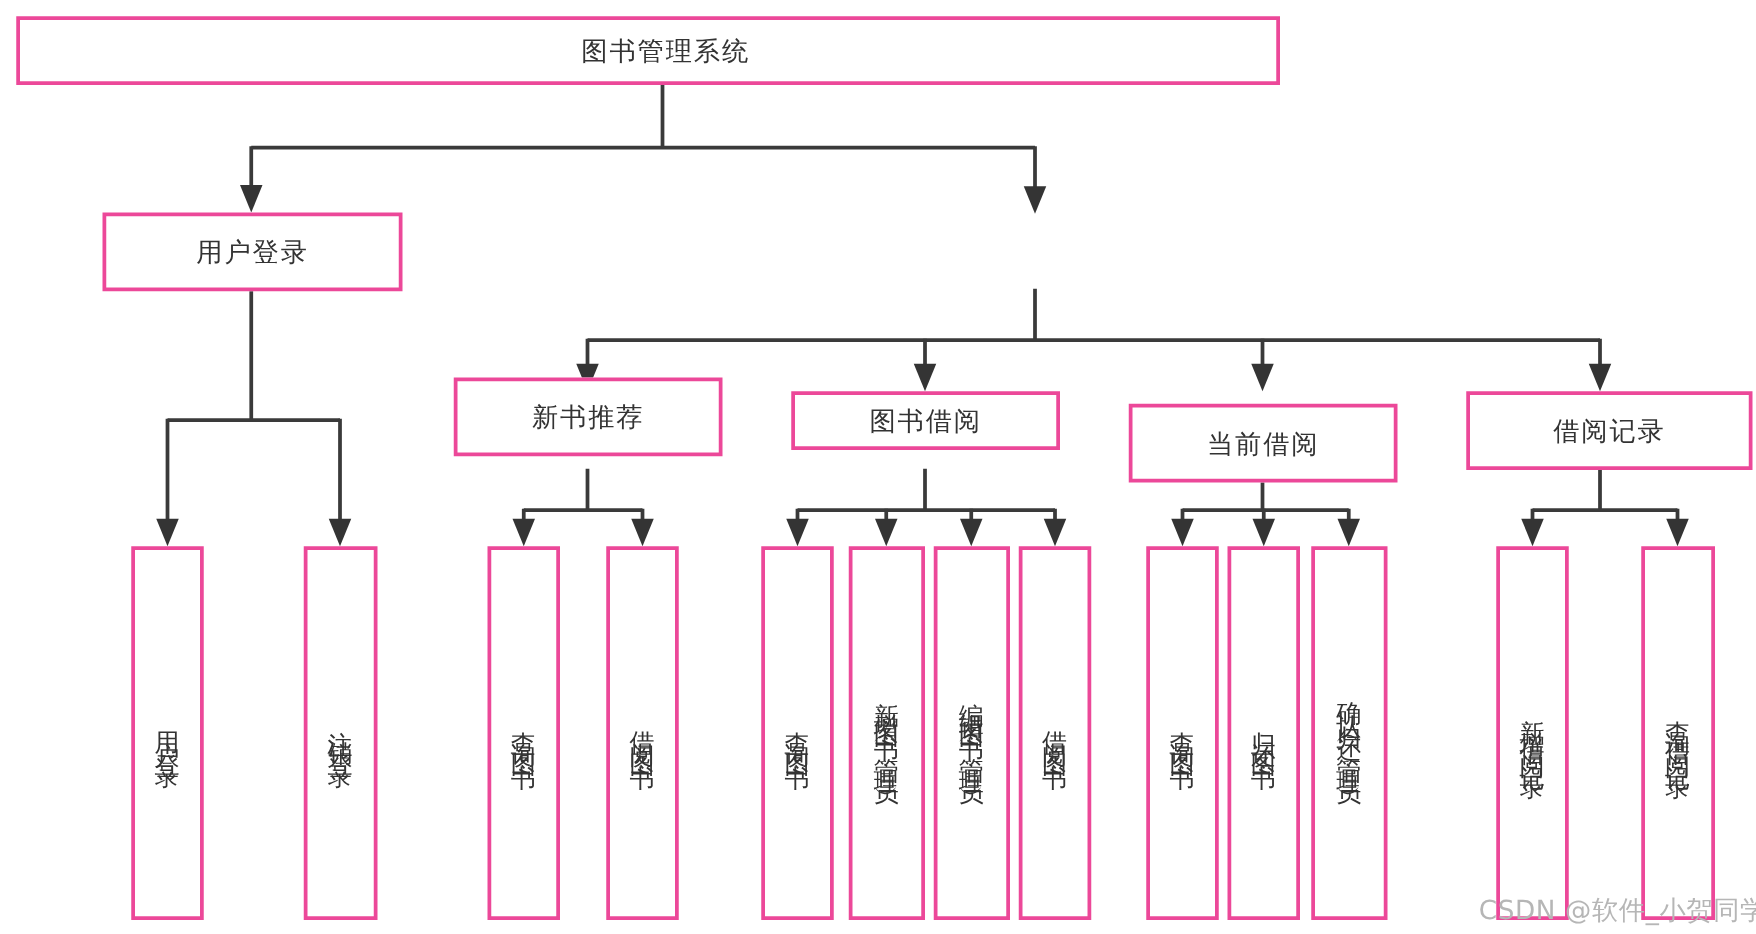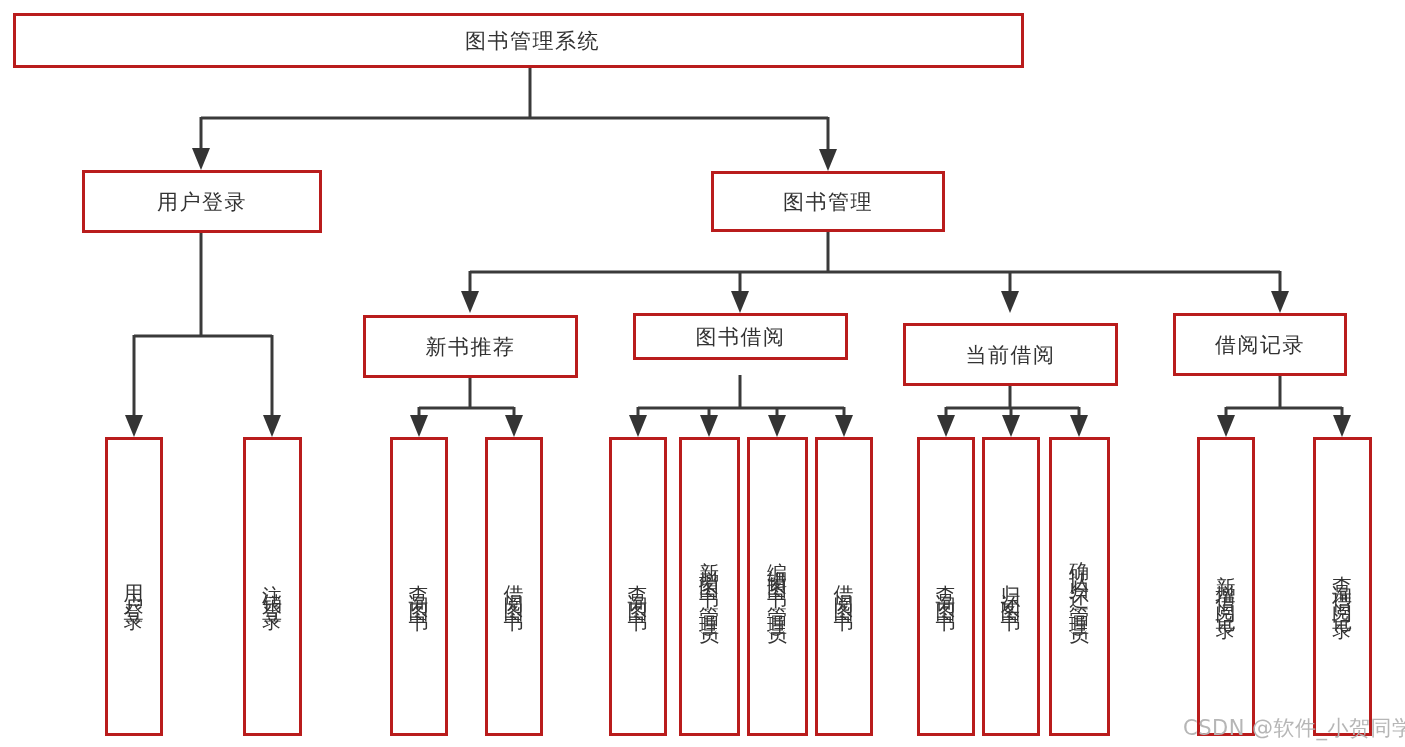--- a/index.html
+++ b/index.html
@@ -9,21 +9,21 @@
     background:#ffffff;
     font-family:"DejaVu Sans",sans-serif;
     overflow:hidden;
   }
   .wires{position:absolute;left:0;top:0;width:1405px;height:747px;}
   .wires line{stroke:#3a3a3a;stroke-width:3;}
   .wires polygon{fill:#343434;stroke:none;}
   .box{
     position:absolute;
     box-sizing:border-box;
-    border:3px solid #b91c1c;
+    border:3px solid #ec4899;
     background:#ffffff;
     display:flex;align-items:center;justify-content:center;
   }
   .hlabel{
     font-size:21px;color:#333333;letter-spacing:1.5px;white-space:nowrap;
   }
   .root-label{margin-left:28px;}
   .vlabel{
     writing-mode:vertical-lr;
     text-orientation:mixed;
@@ -118,37 +118,34 @@
   </svg>
 
   <div class="box" style="left:13px;top:13px;width:1011px;height:55px">
     <span class="hlabel root-label">图书管理系统</span>
   </div>
 
   <div class="box" style="left:82px;top:170px;width:240px;height:63px">
     <span class="hlabel">用户登录</span>
   </div>
 
-  <div class="box" style="left:711px;top:171px;width:234px;height:61px">
-    <span class="hlabel">图书管理</span>
-  </div>
-
-  <div class="box" style="left:363px;top:315px;width:215px;height:63px">
+
+  <div class="box" style="left:363px;top:302px;width:215px;height:63px">
     <span class="hlabel">新书推荐</span>
   </div>
 
   <div class="box" style="left:633px;top:313px;width:215px;height:47px">
     <span class="hlabel">图书借阅</span>
   </div>
 
   <div class="box" style="left:903px;top:323px;width:215px;height:63px">
     <span class="hlabel">当前借阅</span>
   </div>
 
-  <div class="box" style="left:1173px;top:313px;width:174px;height:63px">
+  <div class="box" style="left:1173px;top:313px;width:229px;height:63px">
     <span class="hlabel">借阅记录</span>
   </div>
 
   <div class="box" style="left:105px;top:437px;width:58px;height:299px">
     <span class="vlabel">用户登录</span>
   </div>
 
   <div class="box" style="left:243px;top:437px;width:59px;height:299px">
     <span class="vlabel">注销登录</span>
   </div>

